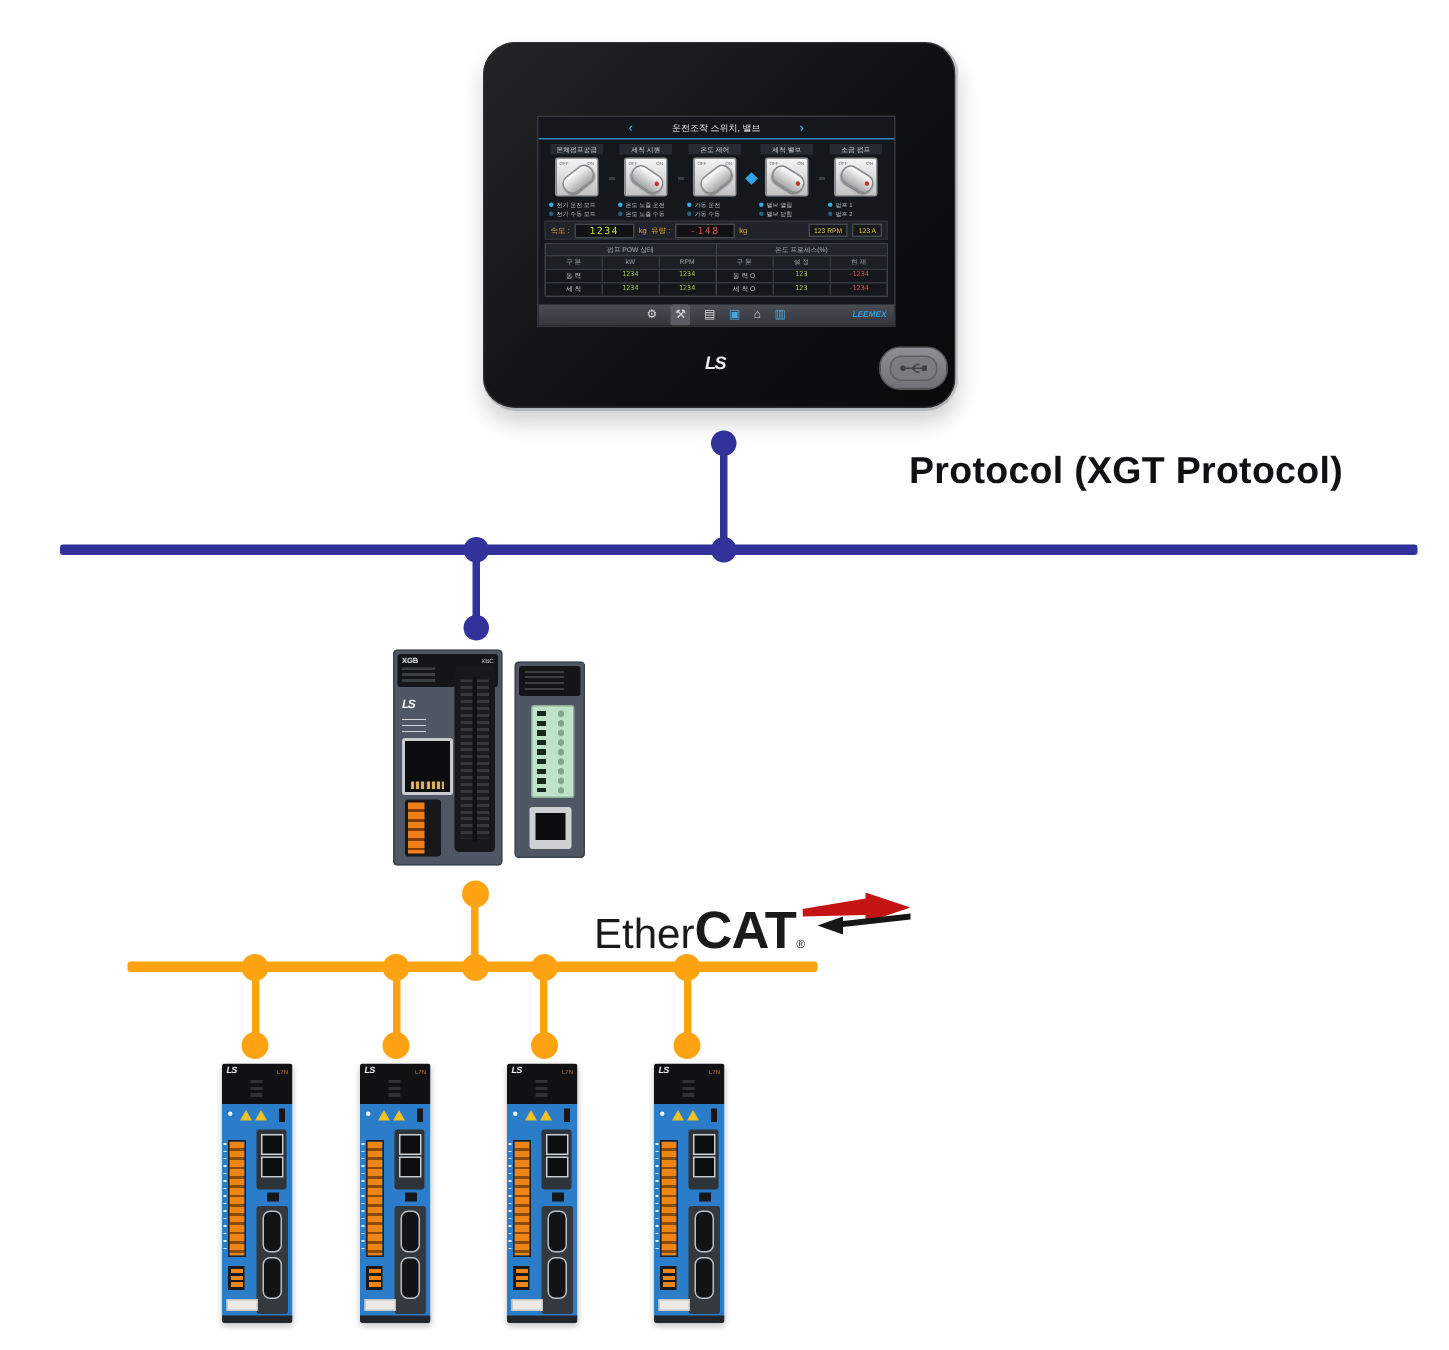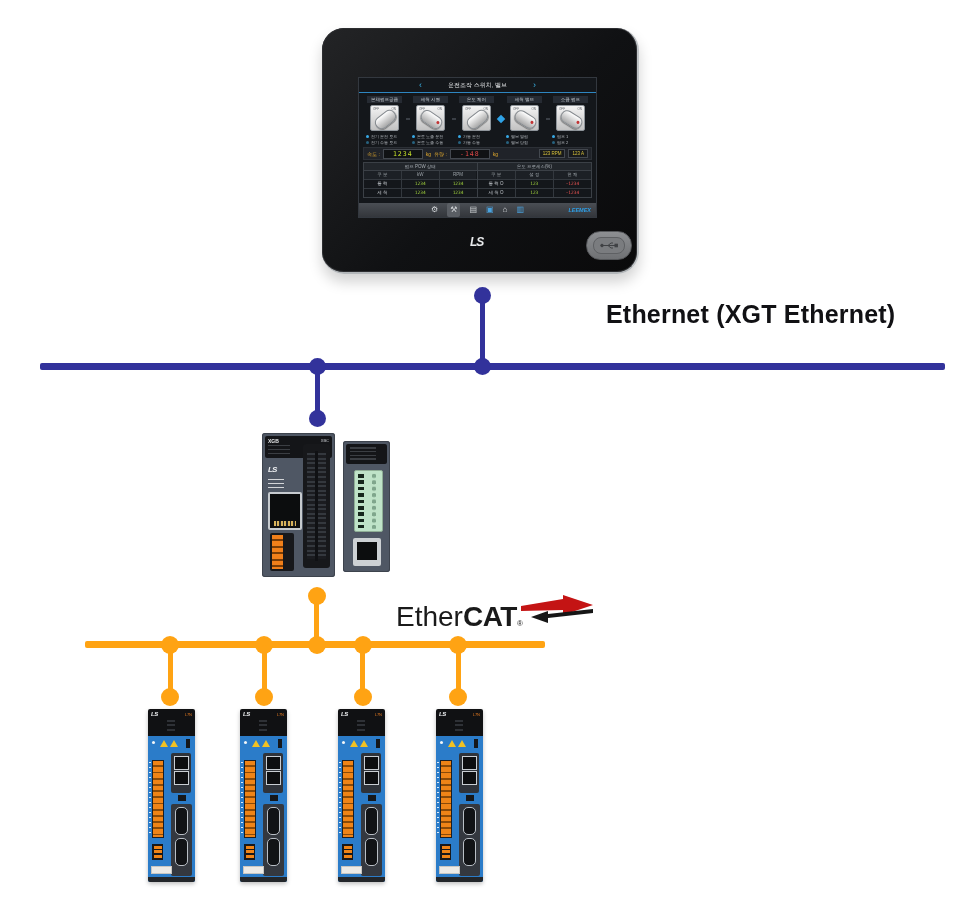--- a/index.html
+++ b/index.html
@@ -12,21 +12,21 @@
   .dot-blue{position:absolute;width:17px;height:17px;border-radius:50%;background:#32329B;}
   .dot-orange{position:absolute;width:18px;height:18px;border-radius:50%;background:#FFA313;}
 
   
   .eth-label{position:absolute;left:606px;top:300px;font-size:25px;font-weight:bold;
              color:#111114;letter-spacing:.2px;}
 
   
   .ec-logo{position:absolute;left:396px;top:601px;height:40px;white-space:nowrap;color:#1a1a1a;}
   .ec-reg{font-size:28px;font-weight:400;}
-  .ec-bold{font-size:28px;font-weight:800;letter-spacing:-.5px;}
+  .ec-bold{font-size:35px;font-weight:800;letter-spacing:-.5px;}
   .ec-r{font-size:8px;}
   .ec-arrow{vertical-align:top;margin-left:-6px;transform:translateY(-6px);}
 
   
   .hmi{position:absolute;left:322px;top:28px;width:315px;height:244px;border-radius:22px;
        background:linear-gradient(135deg,#232426 0%,#101113 55%,#0a0a0b 100%);
        border-right:2px solid #bfc3c6;border-bottom:2px solid #b2b6b9;
        box-shadow:0 8px 14px rgba(0,0,0,.18), inset 0 0 0 1px #2c2d30;}
   .hmi-screen{position:absolute;left:36px;top:49px;width:239px;height:141px;background:#14171b;
               border:1px solid #33383f;box-sizing:border-box;overflow:hidden;}
@@ -354,21 +354,21 @@
             </g>
           </svg>
       </div>
     </div>
   </div>
 
   <div class="bus-blue" style="left:480px;top:294px;width:5px;height:73px;"></div>
   <div class="dot-blue" style="left:474px;top:287px;"></div>
   <div class="bus-blue" style="left:40px;top:363px;width:905px;height:7px;"></div>
   <div class="dot-blue" style="left:474px;top:358px;"></div>
-  <div class="eth-label">Ethernet (XGT Ethernet)</div>
+  <div class="eth-label">Protocol (XGT Protocol)</div>
   <div class="bus-blue" style="left:315px;top:367px;width:5px;height:51px;"></div>
   <div class="dot-blue" style="left:309px;top:358px;"></div>
   <div class="dot-blue" style="left:309px;top:410px;"></div>
 
   <div class="plc-main">
     <div class="pm-top">
       <span class="pm-series">XGB</span>
       <span class="pm-model">XBC</span>
       <div class="pm-leds"></div>
     </div>

